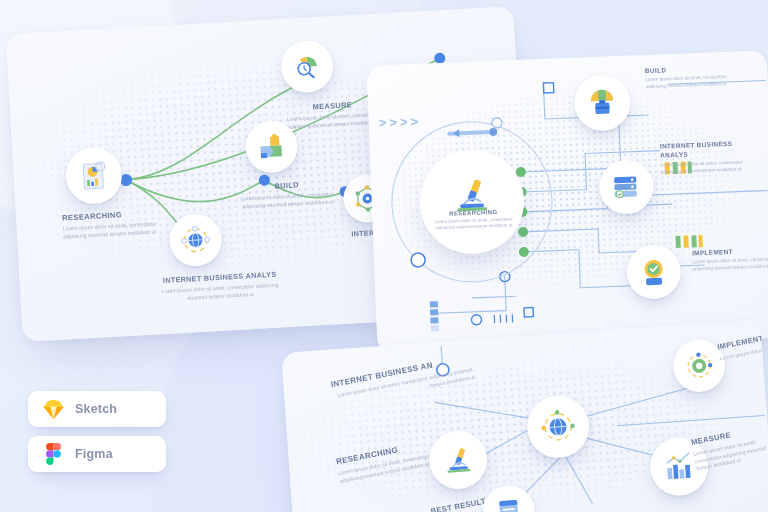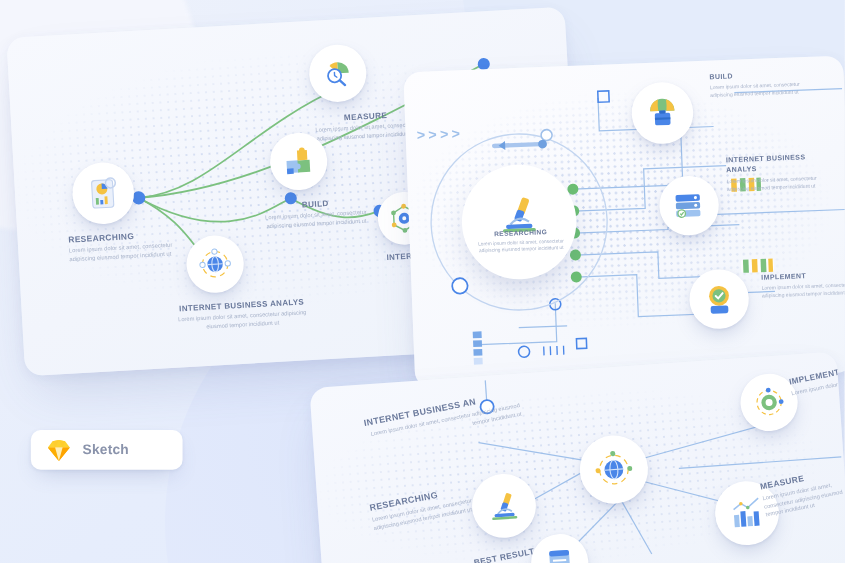--- a/index.html
+++ b/index.html
@@ -458,15 +458,27 @@
           <path d="M10.5 19 L20.5 6.8 h-6.6 z" fill="#fea400"></path>
           <path d="M7.1 6.8 h6.8 L10.5 19 z" fill="#feeeb7"></path>
           <path d="M4.8 1.2 L10.5 0 L7.1 6.8 z" fill="#fecd2f"></path>
           <path d="M16.2 1.2 L10.5 0 L13.9 6.8 z" fill="#fecd2f"></path>
         </svg>
       </span>
       <span class="lbl">Sketch</span>
     </div>
 
 
+    <div class="badge">
+      <span class="ico">
+        <svg width="15" height="22" viewBox="0 0 15 22">
+          <path d="M3.7 0 h3.8 v7.3 H3.7 a3.65 3.65 0 0 1 0 -7.3z" fill="#f24e1e"></path>
+          <path d="M7.5 0 h3.8 a3.65 3.65 0 0 1 0 7.3 H7.5z" fill="#ff7262"></path>
+          <path d="M3.7 7.3 h3.8 v7.3 H3.7 a3.65 3.65 0 0 1 0 -7.3z" fill="#a259ff"></path>
+          <path d="M3.7 14.6 h3.8 v3.65 a3.65 3.65 0 1 1 -3.8 -3.65z" fill="#0acf83"></path>
+          <circle cx="11.15" cy="10.95" r="3.65" fill="#1abcfe"></circle>
+        </svg>
+      </span>
+      <span class="lbl">Figma</span>
+    </div>
 
   </div>
 </div>
 
 </body></html>

